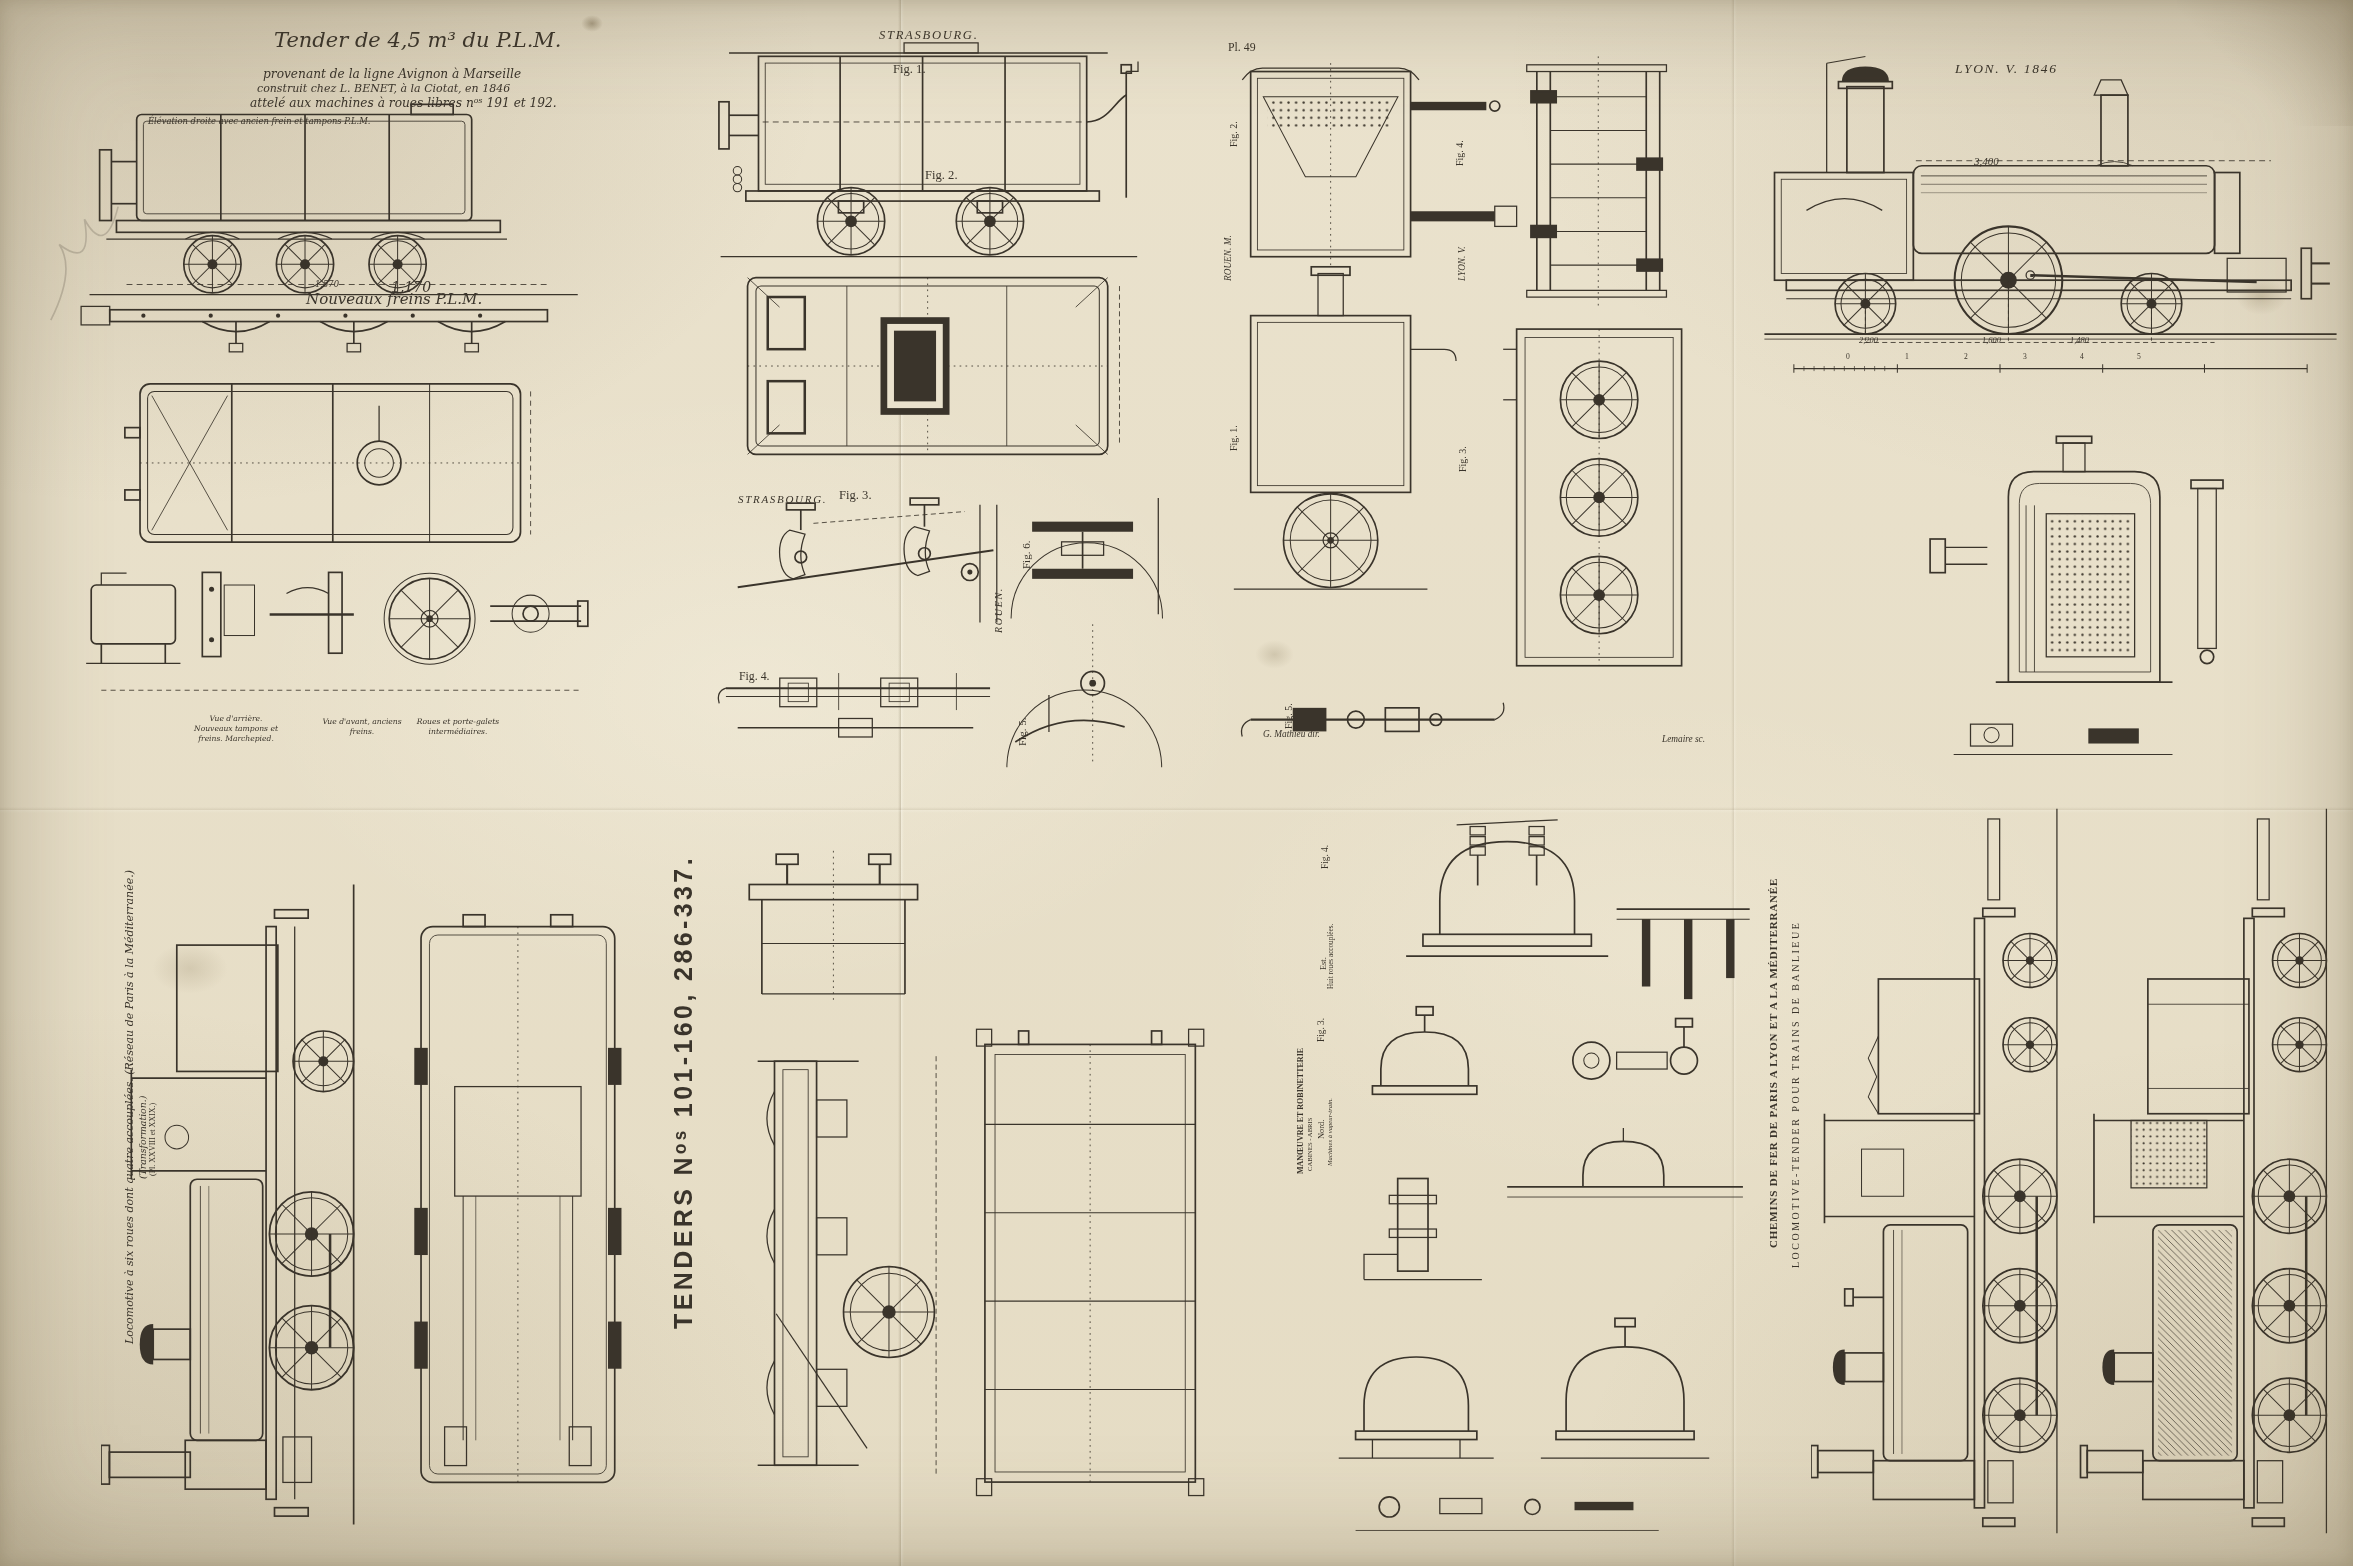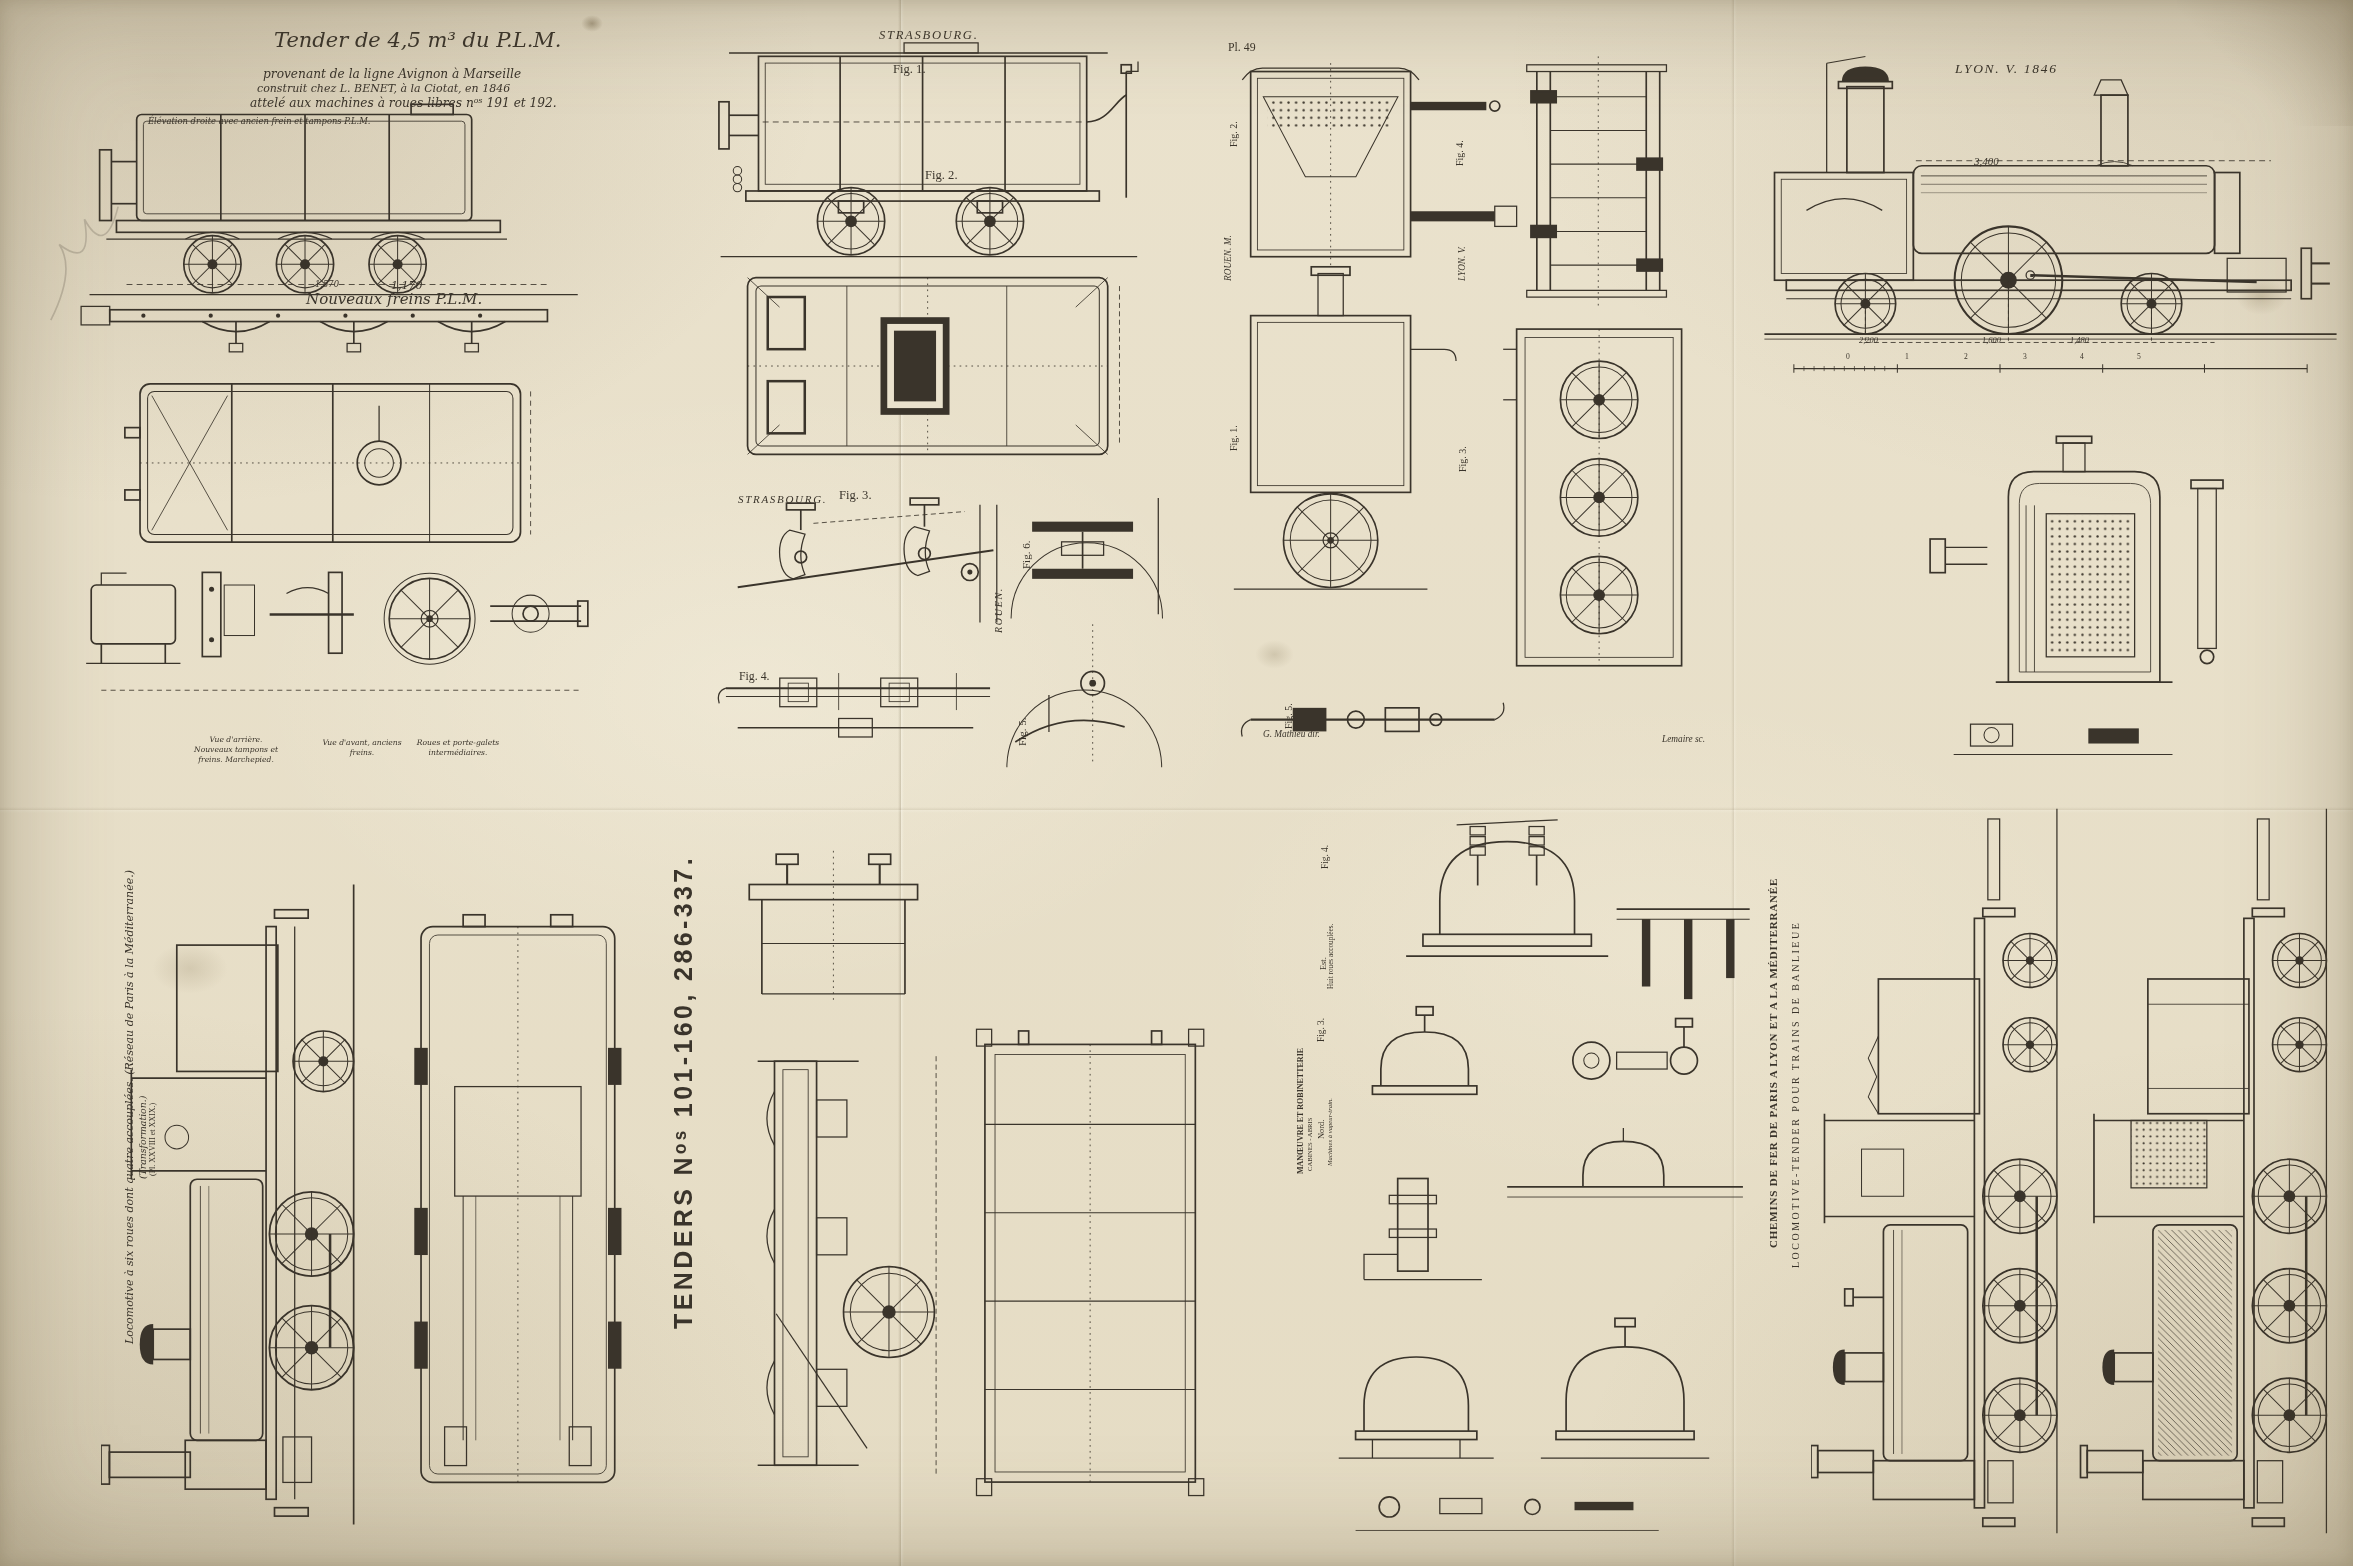--- a/index.html
+++ b/index.html
@@ -26,21 +26,21 @@
   .corner-fold { position:absolute; right:0; top:0; width:177px; height:126px;
     background:linear-gradient(225deg, rgba(104,88,58,.28), rgba(104,88,58,.08) 40%, transparent 62%); }
   .stain { position:absolute; border-radius:50%; pointer-events:none; }
   .draw { position:absolute; }
   .lbl { position:absolute; white-space:nowrap; color:#3a342b; }
   .ital { font-style:italic; }
   .hand { font-style:italic; font-family:"DejaVu Serif", serif; }
   .caps { letter-spacing:1.7px; }
   .vlbl { transform-origin:0 0; transform:rotate(-90deg); }
   .sans { font-family:"Liberation Sans", sans-serif; font-weight:bold; }
-  .cap { white-space:normal; width:84px; font-size:7.6px; line-height:1.3; text-align:center;margin-top:21px; }
+  .cap { white-space:normal; width:84px; font-size:7.6px; line-height:1.3; text-align:center; }
   .scribble { position:absolute; opacity:.35; }
 </style>
 </head>
 <body>
 
 <div class="plate">
 
   <div class="crease-v" style="left:898px"></div>
   <div class="crease-v" style="left:1731px;opacity:.6"></div>
   <div class="crease-h" style="top:807px;opacity:.7"></div>
@@ -837,21 +837,21 @@
       </g>
     </g>
   </svg>
 
   <div class="lbl hand" style="left:274px;top:28px;font-size:21px">Tender de 4,5 m³ du P.L.M.</div>
   <div class="lbl hand" style="left:263px;top:67px;font-size:12.2px">provenant de la ligne Avignon à Marseille</div>
   <div class="lbl hand" style="left:257px;top:82px;font-size:11px">construit chez L. BENET, à la Ciotat, en 1846</div>
   <div class="lbl hand" style="left:250px;top:96px;font-size:12.2px">attelé aux machines à roues libres nᵒˢ 191 et 192.</div>
   <div class="lbl hand" style="left:148px;top:116px;font-size:8.4px">Élévation droite avec ancien frein et tampons P.L.M.</div>
   <div class="lbl hand" style="left:315px;top:279px;font-size:8.4px">1,570</div>
-  <div class="lbl hand" style="left:391px;top:279px;font-size:11px">1,170</div>
+  <div class="lbl hand" style="left:391px;top:279px;font-size:14px">1,170</div>
   <div class="lbl hand" style="left:306px;top:290px;font-size:15px">Nouveaux freins P.L.M.</div>
   <div class="lbl hand cap" style="left:194px;top:714px">Vue d'arrière. Nouveaux tampons et freins. Marchepied.</div>
   <div class="lbl hand cap" style="left:320px;top:717px">Vue d'avant, anciens freins.</div>
   <div class="lbl hand cap" style="left:416px;top:717px">Roues et porte-galets intermédiaires.</div>
 
   <div class="lbl ital caps" style="left:879px;top:28px;font-size:12.6px">STRASBOURG.</div>
   <div class="lbl" style="left:893px;top:62px;font-size:12.6px">Fig. 1.</div>
   <div class="lbl" style="left:925px;top:168px;font-size:12.6px">Fig. 2.</div>
   <div class="lbl ital caps" style="left:738px;top:493px;font-size:11px">STRASBOURG.</div>
   <div class="lbl" style="left:839px;top:488px;font-size:12.6px">Fig. 3.</div>

